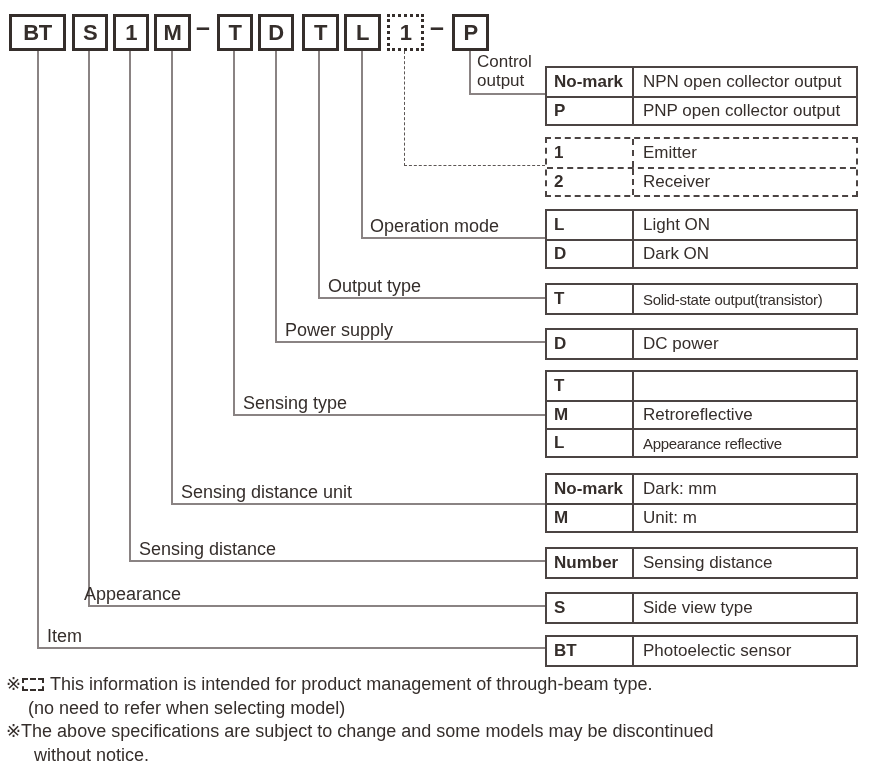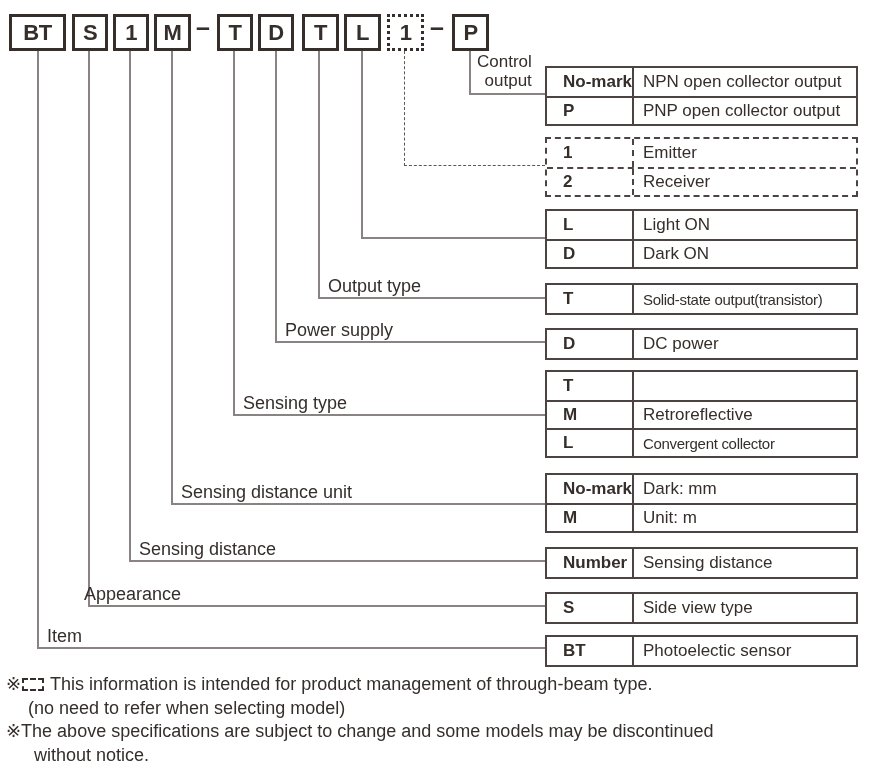--- a/index.html
+++ b/index.html
@@ -26,29 +26,29 @@
   }
 
   
   .vline{position:absolute;width:0;border-left:2px solid var(--line);}
   .hline{position:absolute;height:0;border-top:2px solid var(--line);}
   .vline.dash{border-left:1px dashed #5c5654;}
   .hline.dash{border-top:1px dashed #5c5654;}
 
   
   .lbl{position:absolute;font-size:18px;color:var(--ink);white-space:nowrap;}
-  .lbl.ctrl{font-size:17px;line-height:19px;text-align:right;}
+  .lbl.ctrl{font-size:17px;line-height:19px;}
 
   
   .dtable{position:absolute;left:545px;width:313px;border:2px solid var(--tb);background:#fff;}
   .trow{display:flex;height:28px;}
   .trow + .trow{border-top:2px solid var(--tb);}
   .tcode{
     width:87px;flex:0 0 87px;border-right:2px solid var(--tb);
-    display:flex;align-items:center;padding-left:16px;
+    display:flex;align-items:center;padding-left:7px;
     font-weight:bold;font-size:17px;white-space:nowrap;
   }
   .tdesc{
     flex:1;display:flex;align-items:center;padding-left:9px;
     font-size:17px;white-space:nowrap;
   }
   .tdesc.cond{font-size:15px;letter-spacing:-0.3px;}
   .dtable.dashed{border:2px dashed var(--tb);}
   .dtable.dashed .trow + .trow{border-top:2px dashed var(--tb);}
   .dtable.dashed .tcode{border-right:2px dashed var(--tb);}
@@ -101,20 +101,21 @@
   <div class="hline" style="left:233px;top:414px;width:312px"></div>
   <div class="hline" style="left:171px;top:503px;width:374px"></div>
   <div class="hline" style="left:129px;top:560px;width:416px"></div>
   <div class="hline" style="left:88px;top:605px;width:457px"></div>
   <div class="hline" style="left:37px;top:647px;width:508px"></div>
 
   <div class="lbl ctrl" style="left:477px;top:52px">
     <div>Control</div>
     <div>output</div>
   </div>
+  <div class="lbl" style="left:370px;top:216px">Operation mode</div>
   <div class="lbl" style="left:328px;top:276px">Output type</div>
   <div class="lbl" style="left:285px;top:320px">Power supply</div>
   <div class="lbl" style="left:243px;top:393px">Sensing type</div>
   <div class="lbl" style="left:181px;top:482px">Sensing distance unit</div>
   <div class="lbl" style="left:139px;top:539px">Sensing distance</div>
   <div class="lbl" style="left:84px;top:584px">Appearance</div>
   <div class="lbl" style="left:47px;top:626px">Item</div>
 
   <div class="dtable" style="top:66px">
     <div class="trow">
@@ -166,21 +167,21 @@
   <div class="dtable" style="top:370px">
     <div class="trow">
       <div class="tcode">T</div>
     </div>
     <div class="trow">
       <div class="tcode">M</div>
       <div class="tdesc">Retroreflective</div>
     </div>
     <div class="trow">
       <div class="tcode">L</div>
-      <div class="tdesc cond">Convergent collector</div>
+      <div class="tdesc cond">Appearance reflective</div>
     </div>
   </div>
 
   <div class="dtable" style="top:473px">
     <div class="trow">
       <div class="tcode">No-mark</div>
       <div class="tdesc">Dark: mm</div>
     </div>
     <div class="trow">
       <div class="tcode">M</div>

